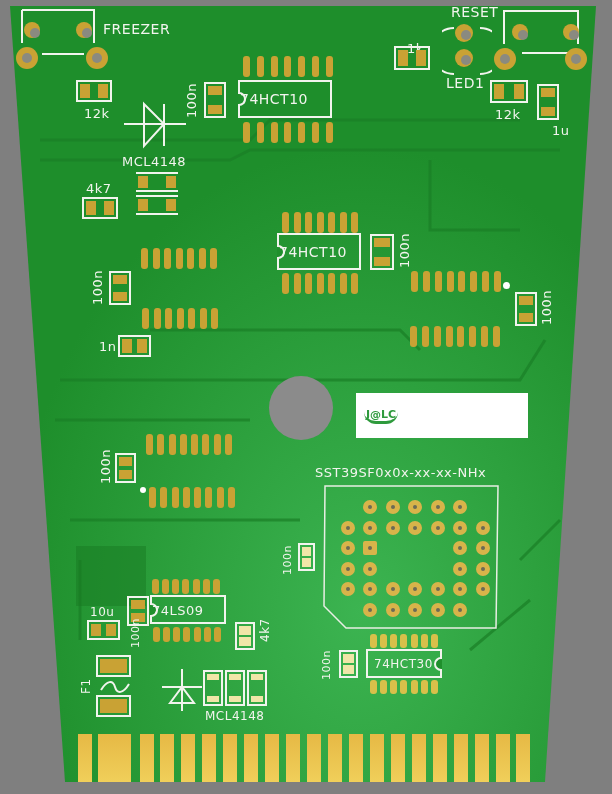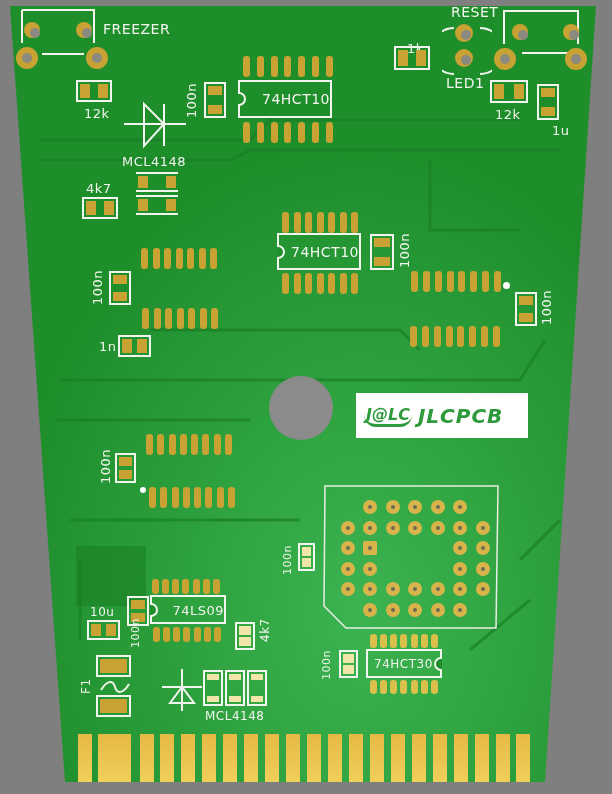--- a/index.html
+++ b/index.html
@@ -1,21 +1,21 @@
 <!DOCTYPE html>
 <html><head>
 <meta charset="utf-8">
 <style>
   html,body{margin:0;padding:0;}
   body{width:612px;height:794px;background:#7f7f7f;position:relative;overflow:hidden;font-family:"DejaVu Sans","Liberation Sans",sans-serif;}
   .board{position:absolute;left:0;top:0;width:612px;height:794px;}
   .silk{position:absolute;color:#f2f4ee;font-size:13px;white-space:nowrap;letter-spacing:0.5px;line-height:1;}
   .silk.v{transform-origin:left top;transform:rotate(-90deg);}
   .ic{position:absolute;border:2px solid #f2f4ee;box-sizing:border-box;}
-  .ic .lbl{position:absolute;left:0;right:0;top:50%;transform:translateY(-50%);text-align:right;color:#f2f4ee;font-size:14px;letter-spacing:0.5px;}
+  .ic .lbl{position:absolute;left:0;right:0;top:50%;transform:translateY(-50%);text-align:left;color:#f2f4ee;font-size:14px;letter-spacing:0.5px;}
   .ic .notch{position:absolute;left:-2px;top:50%;width:8px;height:14px;margin-top:-7px;border:2px solid #f2f4ee;border-left:none;border-radius:0 8px 8px 0;background:#1f8f2c;box-sizing:border-box;}
   .ic .notch.r{left:auto;right:-2px;border-left:2px solid #f2f4ee;border-right:none;border-radius:8px 0 0 8px;}
   .pins{position:absolute;display:flex;justify-content:space-between;}
   .pin{width:7px;height:21px;background:#c9a234;border-radius:3px;}
   .smd{position:absolute;border:2px solid #f2f4ee;box-sizing:border-box;display:flex;justify-content:space-between;padding:2px;}
   .smd .pad{background:#c9a234;}
   .smd.h .pad{width:10px;height:100%;}
   .smd.vv{flex-direction:column;}
   .smd.vv .pad{height:9px;width:100%;}
   .via{position:absolute;width:14px;height:14px;border-radius:50%;background:#d8b44a;box-sizing:border-box;border:3px solid #d8b44a;}
@@ -231,22 +231,21 @@
       <div class="pin"></div>
       <div class="pin"></div>
     </div>
   <div class="smd vv" style="left:515px;top:292px;width:22px;height:34px">
       <div class="pad"></div>
       <div class="pad"></div>
     </div>
   <div class="silk v" style="left:540px;top:325px">100n</div>
 
   <div style="position:absolute;left:356px;top:393px;width:172px;height:45px;background:#fff;display:flex;align-items:center;gap:6px;padding-left:8px;box-sizing:border-box">
-    <span style="color:#2e9a3c;font-weight:bold;font-size:16px;font-style:italic;border-bottom:3px solid #2e9a3c;border-radius:0 0 12px 12px;padding:0 2px">J@LC</span>
-    <span style="color:#2e9a3c;font-weight:bold;font-style:italic;font-size:20px;letter-spacing:1px">JLCPCB</span>
+    <span style="color:#2e9a3c;font-weight:bold;font-size:11px;border-bottom:3px solid #2e9a3c;border-radius:0 0 12px 12px;padding:0 2px">J@LC</span>
   </div>
 
   <div class="pins" style="left:146px;top:434px;width:86px">
       <div class="pin"></div>
       <div class="pin"></div>
       <div class="pin"></div>
       <div class="pin"></div>
       <div class="pin"></div>
       <div class="pin"></div>
       <div class="pin"></div>
@@ -262,20 +261,21 @@
       <div class="pin"></div>
       <div class="pin"></div>
       <div class="pin"></div>
     </div>
   <div class="smd vv" style="left:115px;top:453px;width:21px;height:30px">
       <div class="pad"></div>
       <div class="pad"></div>
     </div>
   <div class="silk v" style="left:99px;top:484px">100n</div>
 
+  <div class="silk" style="left:315px;top:466px">SST39SF0x0x-xx-xx-NHx</div>
   <svg width="180" height="150" style="position:absolute;left:322px;top:484px">
     <path d="M3,2 H176 L174,144 H24 L2,122 Z" stroke="#e8eee4" stroke-width="1.5" fill="none"></path>
   </svg>
   <div>
     <div class="via" style="left:363px;top:500px"></div>
       <div class="via" style="left:386px;top:500px"></div>
       <div class="via" style="left:408px;top:500px"></div>
       <div class="via" style="left:431px;top:500px"></div>
       <div class="via" style="left:453px;top:500px"></div>
     <div class="via" style="left:341px;top:521px"></div>

